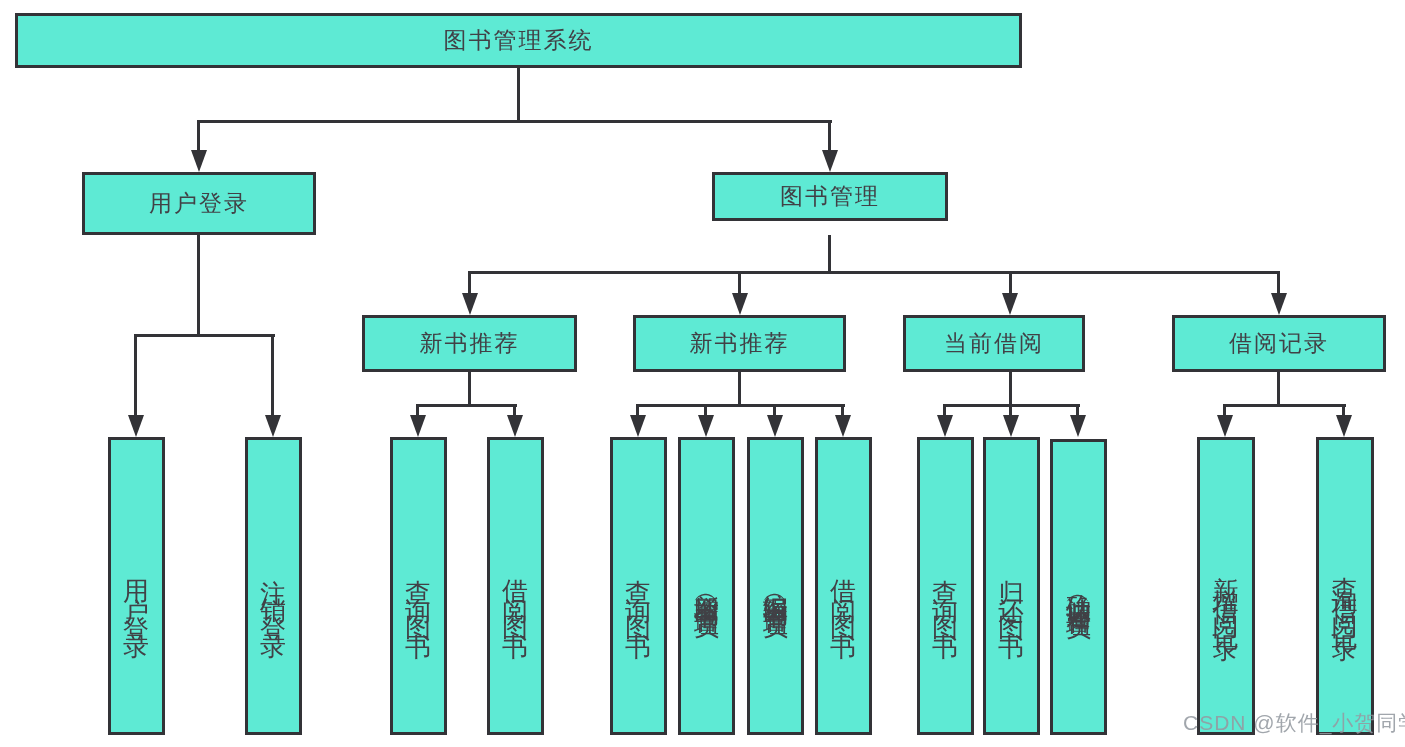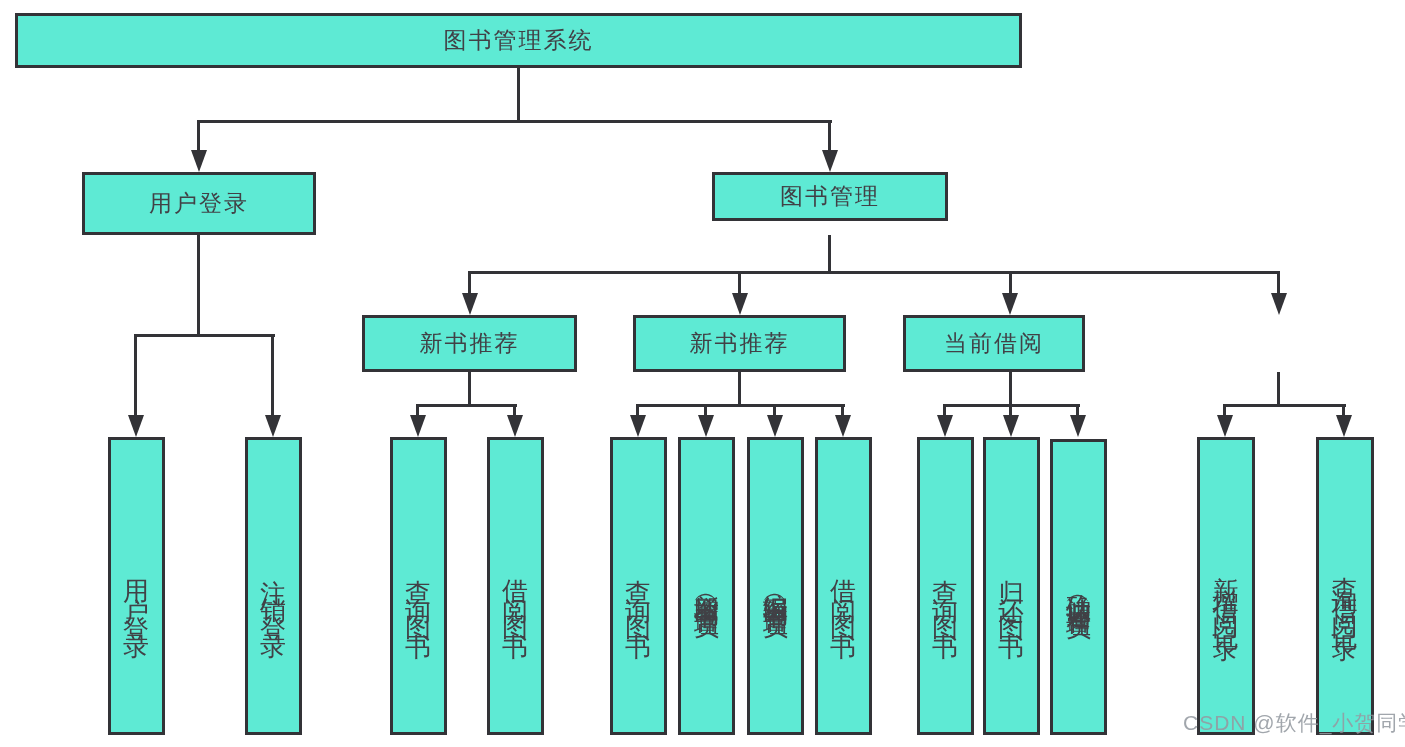--- a/index.html
+++ b/index.html
@@ -101,20 +101,23 @@
 
   <div class="box" style="left:362px;top:315px;width:215px;height:57px;">
     <span>新书推荐</span>
   </div>
   <div class="box" style="left:633px;top:315px;width:213px;height:57px;">
     <span>新书推荐</span>
   </div>
   <div class="box" style="left:903px;top:315px;width:182px;height:57px;">
     <span>当前借阅</span>
   </div>
+  <div class="box" style="left:1172px;top:315px;width:214px;height:57px;">
+    <span>借阅记录</span>
+  </div>
 
   <div class="vline" style="left:468px;top:372px;height:35px;"></div>
   <div class="hline" style="left:416px;top:404px;width:101px;"></div>
   <div class="vline" style="left:416px;top:404px;height:13px;"></div>
   <div class="arrow" style="left:410px;top:415px;"></div>
   <div class="vline" style="left:513px;top:404px;height:13px;"></div>
   <div class="arrow" style="left:507px;top:415px;"></div>
 
   <div class="vline" style="left:738px;top:372px;height:35px;"></div>
   <div class="hline" style="left:636px;top:404px;width:209px;"></div>

